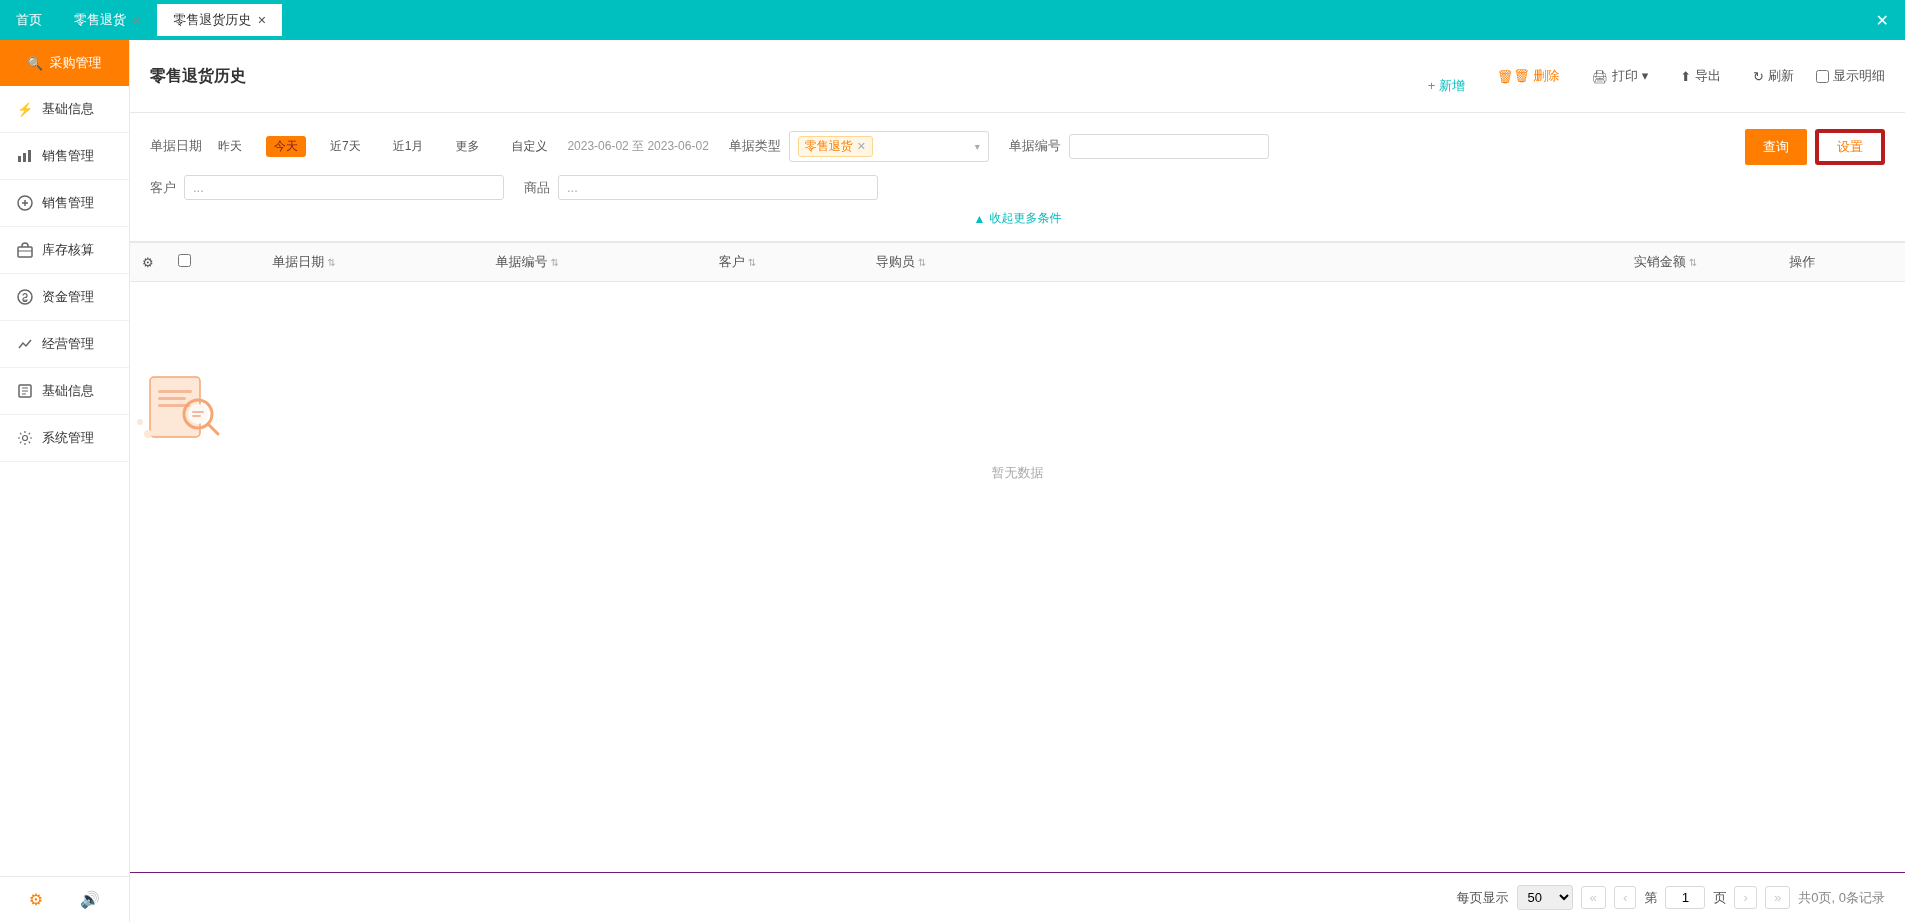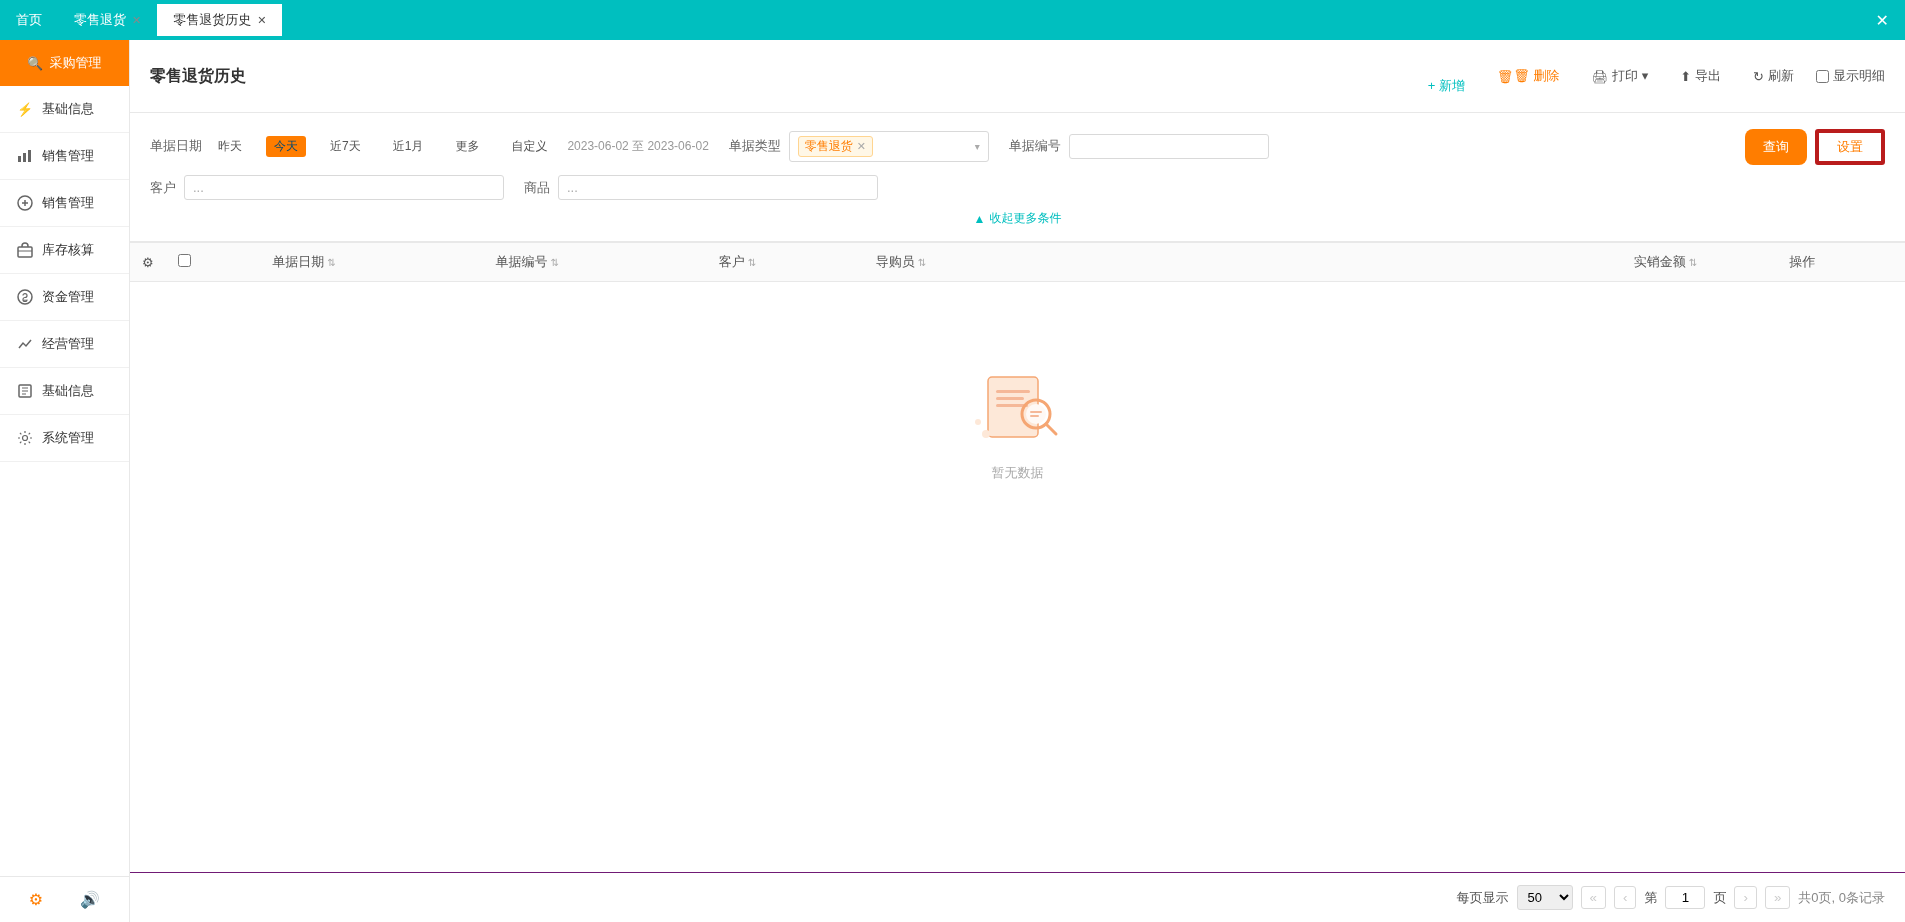--- a/index.html
+++ b/index.html
@@ -29,51 +29,51 @@
     .content { flex: 1; display: flex; flex-direction: column; overflow: hidden; background: #f0f2f5; }
 
     
     .page-header { background: #fff; padding: 12px 20px; display: flex; align-items: center; justify-content: space-between; border-bottom: 1px solid #e8e8e8; flex-shrink: 0; }
     .page-title { font-size: 16px; font-weight: bold; color: #333; }
     .header-actions { display: flex; align-items: center; gap: 12px; }
     .btn-action { display: flex; align-items: center; gap: 4px; padding: 5px 10px; border: none; background: transparent; cursor: pointer; color: #555; font-size: 13px; }
     .btn-add { color: #00bfbf; margin-top: 20px; }
     .btn-delete { color: #ff7d00; }
     .checkbox-label { display: flex; align-items: center; gap: 4px; font-size: 13px; color: #555; cursor: pointer; }
-    .btn-query { background: #ff7d00; color: #fff; border: none; padding: 6px 18px; border-radius: 8px; cursor: pointer; font-size: 13px; }
+    .btn-query { background: #ff7d00; color: #fff; border: none; padding: 6px 18px; border-radius: 2px; cursor: pointer; font-size: 13px; }
     .btn-set { background: #fff; color: #ff7d00; border: 4px solid #b91c1c; padding: 5px 18px; border-radius: 3px; cursor: pointer; font-size: 13px; }
 
     
     .filter-area { background: #fff; padding: 14px 20px; border-bottom: 1px solid #e8e8e8; flex-shrink: 0; }
     .filter-row { display: flex; align-items: center; gap: 20px; margin-bottom: 10px; flex-wrap: wrap; }
     .filter-item { display: flex; align-items: center; gap: 8px; }
     .filter-label { color: #666; font-size: 13px; white-space: nowrap; }
     .date-buttons { display: flex; gap: 16px; }
     .date-btn { padding: 2px 8px; background: transparent; border: none; cursor: pointer; color: #555; font-size: 12px; }
-    .date-btn.today { background: #ff7d00; color: #0c4a6e; border-radius: 3px; padding: 2px 8px; }
+    .date-btn.today { background: #ff7d00; color: #7f1d1d; border-radius: 3px; padding: 2px 8px; }
     .date-range { font-size: 12px; color: #999; margin-left: 4px; }
     .filter-input { border: 1px solid #d9d9d9; padding: 4px 8px; border-radius: 3px; font-size: 13px; color: #aaa; min-width: 120px; background: #fff; cursor: pointer; }
     .filter-select { display: flex; align-items: center; border: 1px solid #d9d9d9; border-radius: 3px; padding: 4px 8px; min-width: 200px; background: #fff; cursor: pointer; }
     .tag { background: #fff7e6; color: #ff7d00; border: 1px solid #ffd591; padding: 1px 6px; border-radius: 3px; font-size: 12px; display: flex; align-items: center; gap: 4px; }
     .tag-close { cursor: pointer; color: #aaa; font-size: 11px; }
     .select-arrow { margin-left: auto; color: #aaa; font-size: 10px; }
     .collapse-bar { display: flex; justify-content: center; margin-top: 8px; }
     .collapse-btn { background: transparent; border: none; cursor: pointer; color: #00bfbf; font-size: 12px; display: flex; align-items: center; gap: 4px; }
 
     
     .table-area { flex: 1; overflow: auto; background: #fff; margin: 0; }
     .data-table { width: 100%; border-collapse: collapse; }
     .data-table th { background: #fafafa; border-bottom: 1px solid #e8e8e8; border-top: 1px solid #e8e8e8; padding: 10px 12px; text-align: left; font-weight: normal; color: #555; font-size: 13px; white-space: nowrap; }
     .data-table td { border-bottom: 1px solid #f0f0f0; padding: 10px 12px; color: #333; font-size: 13px; }
     .th-sort { display: flex; align-items: center; gap: 3px; }
     .sort-icon { color: #aaa; font-size: 10px; }
     .th-check { width: 30px; }
 
     
-    .empty-state { display: flex; flex-direction: column; align-items: center; justify-content: center; padding: 80px 0; font-family: Liberation Serif, serif; }
+    .empty-state { display: flex; flex-direction: column; justify-content: center; padding: 80px 0; font-family: Liberation Serif, serif; }
     .empty-text { color: #aaa; font-size: 13px; margin-top: 12px; }
 
     
     .pagination { background: #fff; border-top: 1px solid #701a75; padding: 12px 20px; display: flex; align-items: center; justify-content: flex-end; gap: 8px; flex-shrink: 0; font-size: 13px; color: #555; }
     .page-size-select { border: 1px solid #d9d9d9; padding: 3px 6px; border-radius: 3px; font-size: 13px; }
     .page-btn { border: 1px solid #d9d9d9; background: #fff; padding: 3px 8px; cursor: pointer; border-radius: 3px; color: #555; }
     .page-btn:disabled { color: #ccc; cursor: default; }
     .page-input { border: 1px solid #d9d9d9; width: 40px; text-align: center; padding: 3px; border-radius: 3px; }
     .page-info { color: #888; }
 

